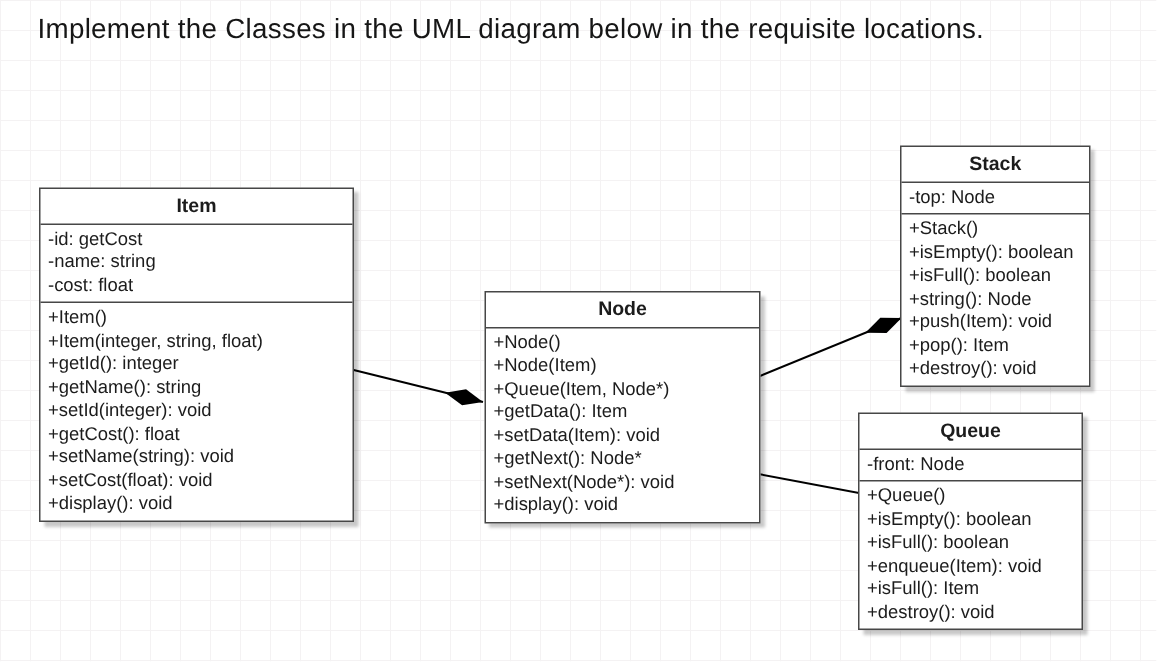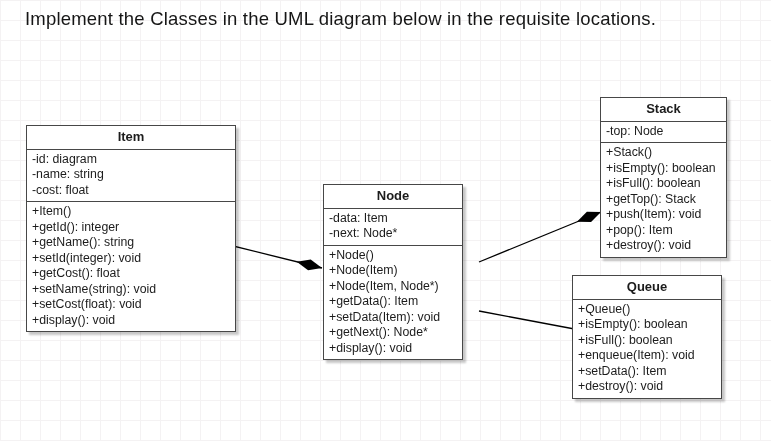--- a/index.html
+++ b/index.html
@@ -60,21 +60,21 @@
   }
   .class-methods {
     padding: 2px 4px 3px 5px;
   }
   .member {
     font-size: 12.3px;
     line-height: 15.5px;
     white-space: nowrap;
   }
   #box-item  { left: 26px;  top: 106px; width: 210px; margin-top: 19px; }
-  #box-node  { left: 323px; top: 184px; width: 140px; }
+  #box-node  { left: 323px; top: 194px; width: 184px; }
   #box-stack { left: 600px; top: 97px;  width: 127px; }
   #box-queue { left: 572px; top: 275px; width: 150px; }
 </style>
 </head>
 <body>
 
 <div class="canvas">
 
   <div class="page-title">Implement the Classes in the UML diagram below in the requisite locations.</div>
 
@@ -85,74 +85,75 @@
       </marker>
     </defs>
     <line x1="221" y1="243" x2="322" y2="268" stroke="#000000" stroke-width="1.3" marker-end="url(#diamond)"></line>
     <line x1="479" y1="262" x2="601" y2="212" stroke="#000000" stroke-width="1.3" marker-end="url(#diamond)"></line>
     <line x1="479" y1="311" x2="601" y2="334" stroke="#000000" stroke-width="1.3" marker-end="url(#diamond)"></line>
   </svg>
 
   <div class="class-box" id="box-item">
     <div class="class-header">Item</div>
     <div class="class-attrs">
-        <div class="member">-id: diagram</div>
+        <div class="member">-id: getCost</div>
         <div class="member">-name: string</div>
         <div class="member">-cost: float</div>
       </div>
     <div class="class-methods">
         <div class="member">+Item()</div>
+        <div class="member">+Item(integer, string, float)</div>
         <div class="member">+getId(): integer</div>
         <div class="member">+getName(): string</div>
         <div class="member">+setId(integer): void</div>
         <div class="member">+getCost(): float</div>
         <div class="member">+setName(string): void</div>
         <div class="member">+setCost(float): void</div>
         <div class="member">+display(): void</div>
       </div>
   </div>
 
   <div class="class-box" id="box-node">
     <div class="class-header">Node</div>
-    <div class="class-attrs">
-        <div class="member">-data: Item</div>
-        <div class="member">-next: Node*</div>
-      </div>
     <div class="class-methods">
         <div class="member">+Node()</div>
         <div class="member">+Node(Item)</div>
-        <div class="member">+Node(Item, Node*)</div>
+        <div class="member">+Queue(Item, Node*)</div>
         <div class="member">+getData(): Item</div>
         <div class="member">+setData(Item): void</div>
         <div class="member">+getNext(): Node*</div>
+        <div class="member">+setNext(Node*): void</div>
         <div class="member">+display(): void</div>
       </div>
   </div>
 
   <div class="class-box" id="box-stack">
     <div class="class-header">Stack</div>
     <div class="class-attrs">
         <div class="member">-top: Node</div>
       </div>
     <div class="class-methods">
         <div class="member">+Stack()</div>
         <div class="member">+isEmpty(): boolean</div>
         <div class="member">+isFull(): boolean</div>
-        <div class="member">+getTop(): Stack</div>
+        <div class="member">+string(): Node</div>
         <div class="member">+push(Item): void</div>
         <div class="member">+pop(): Item</div>
         <div class="member">+destroy(): void</div>
       </div>
   </div>
 
   <div class="class-box" id="box-queue">
     <div class="class-header">Queue</div>
+    <div class="class-attrs">
+        <div class="member">-front: Node</div>
+      </div>
     <div class="class-methods">
         <div class="member">+Queue()</div>
         <div class="member">+isEmpty(): boolean</div>
         <div class="member">+isFull(): boolean</div>
         <div class="member">+enqueue(Item): void</div>
-        <div class="member">+setData(): Item</div>
+        <div class="member">+isFull(): Item</div>
         <div class="member">+destroy(): void</div>
       </div>
   </div>
 
 </div>
 
 </body></html>

